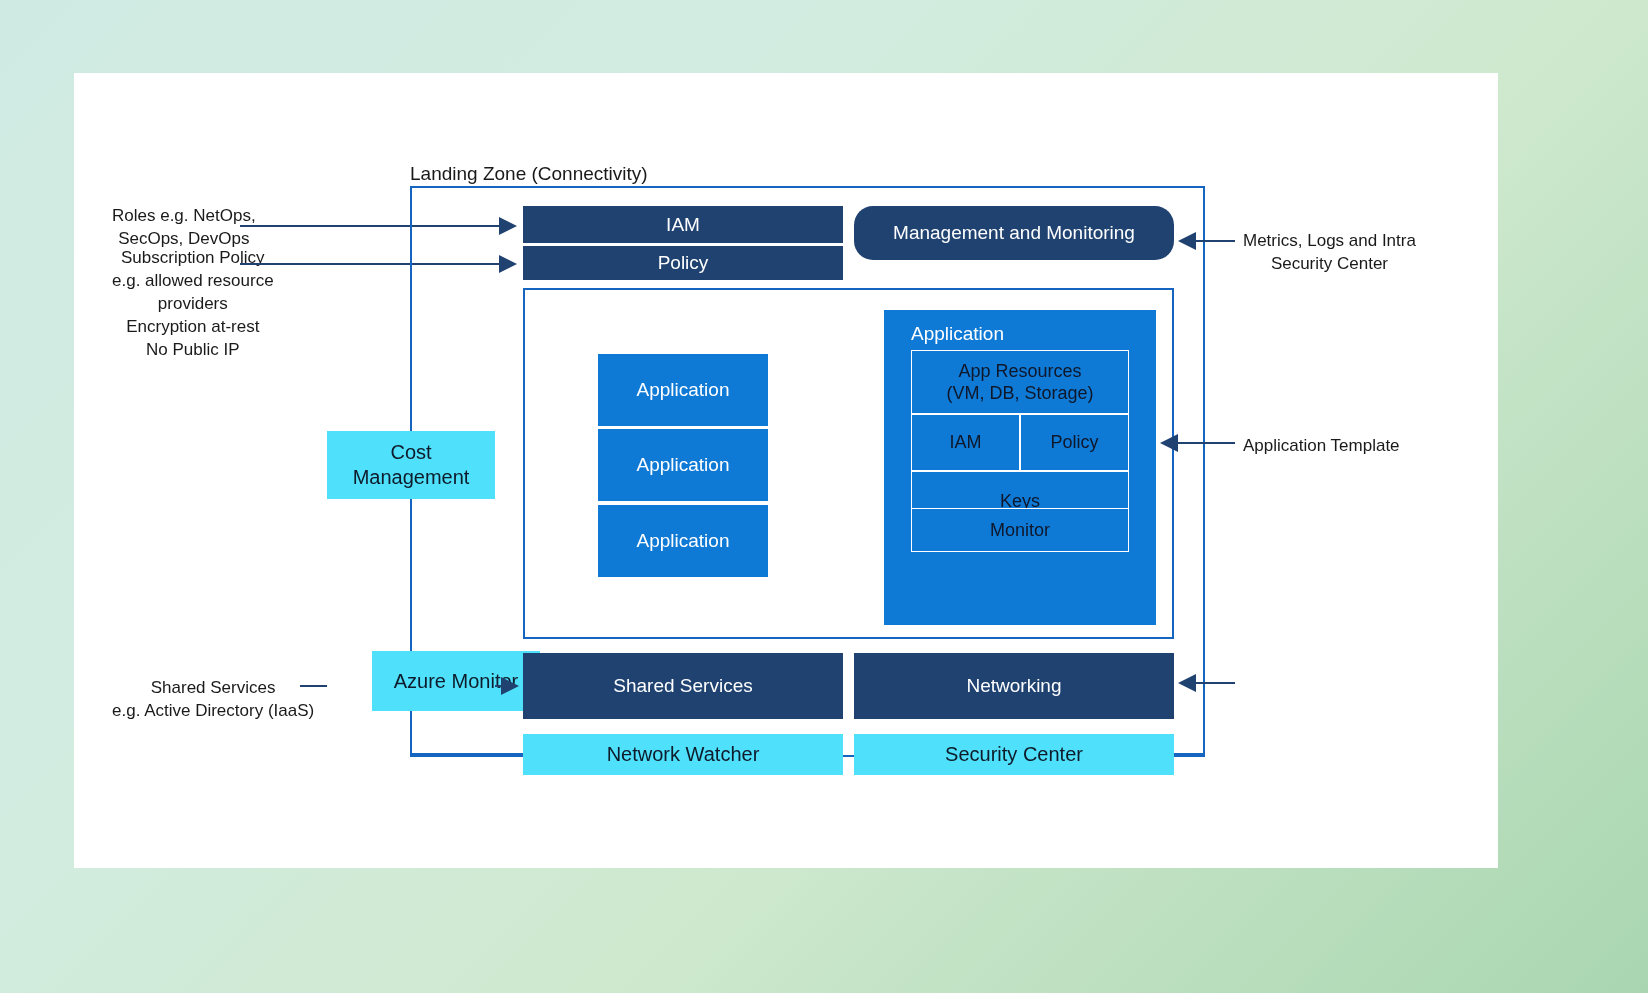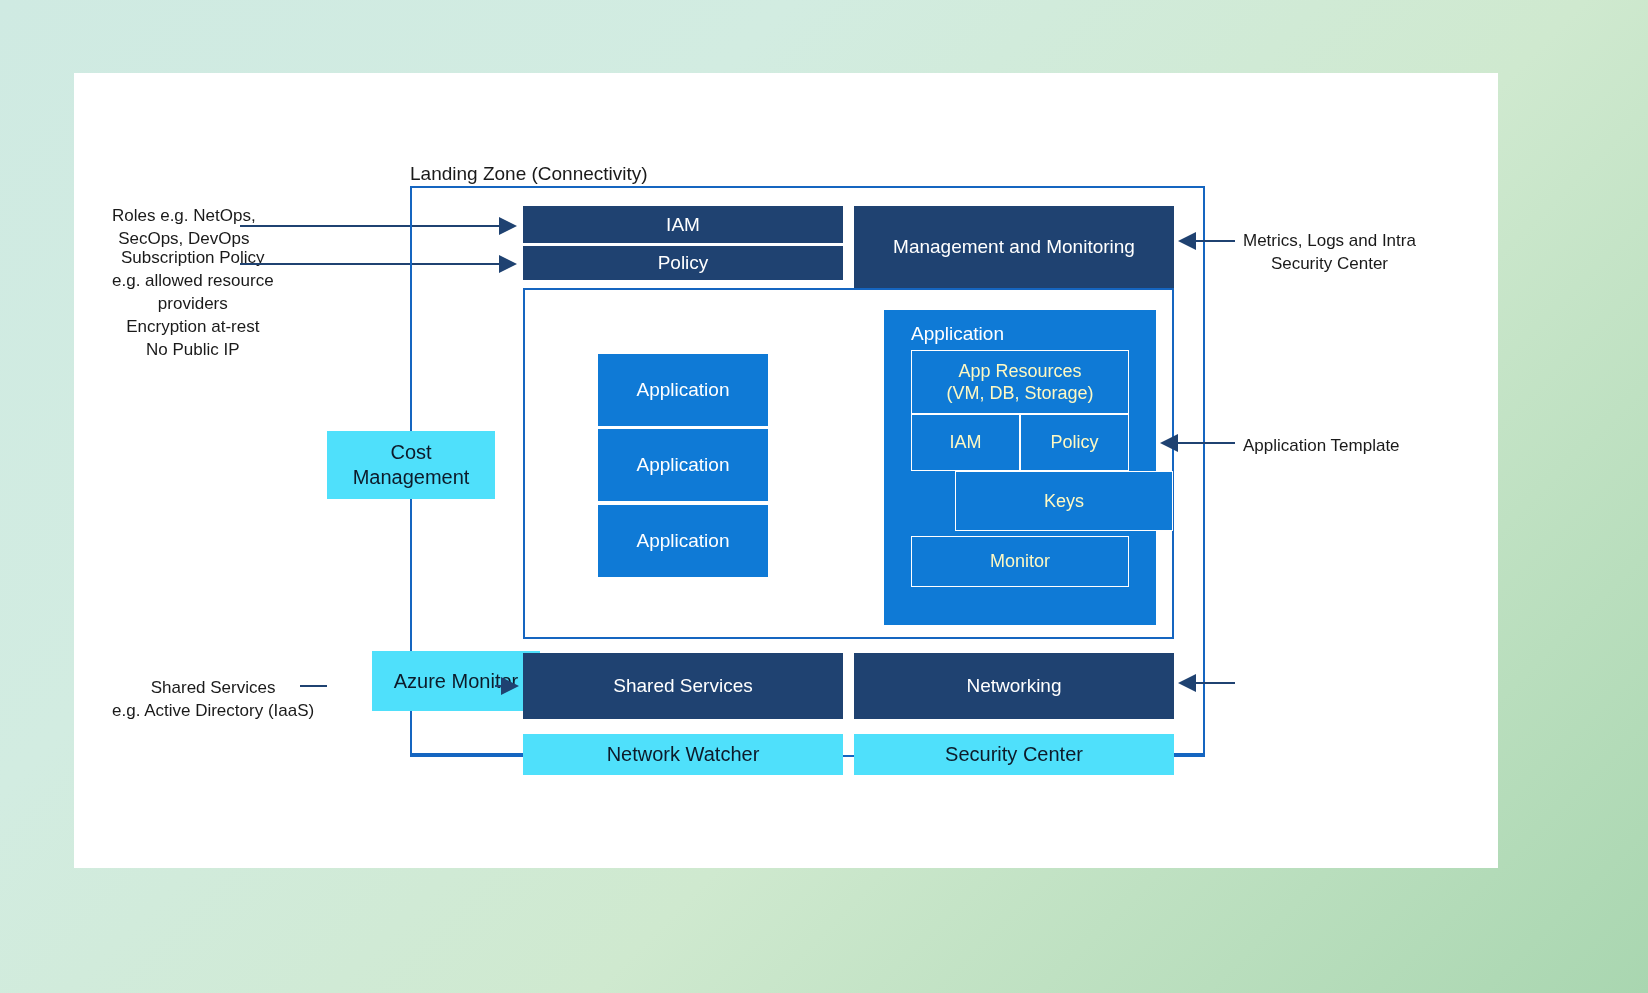--- a/index.html
+++ b/index.html
@@ -91,21 +91,21 @@
     background: transparent;
   }
   .app-tpl-inner {
     position: absolute;
     box-sizing: border-box;
     border: 1px solid #ffffff;
     display: flex;
     align-items: center;
     justify-content: center;
     text-align: center;
-    color: #fef9c3;
+    color: #0f172a;
     background: #0f7ad6;
     font-size: 18px;
     line-height: 1.25;
   }
   svg.overlay {
     position: absolute;
     left: 0;
     top: 0;
     width: 1648px;
     height: 993px;
@@ -119,35 +119,35 @@
   <div id="canvas"></div>
 
   <div id="lz-frame"></div>
 
   <div id="inner-frame"></div>
 
   <div class="title-label" style="left:410px; top:163px;">Landing  Zone (Connectivity)</div>
 
   <div class="node navy" style="left:523px; top:206px; width:320px; height:37px;">IAM</div>
   <div class="node navy" style="left:523px; top:246px; width:320px; height:34px;">Policy</div>
-  <div class="node navy" style="left:854px; top:206px; width:320px; height:82px;">Management and Monitoring</div>
+  <div class="node navy" style="left:854px; top:206px; width:320px; height:54px;border-radius:19px;">Management and Monitoring</div>
 
   <div class="node azure" style="left:598px; top:354px; width:170px; height:72px;">Application</div>
   <div class="node azure" style="left:598px; top:429px; width:170px; height:72px;">Application</div>
   <div class="node azure" style="left:598px; top:505px; width:170px; height:72px;">Application</div>
 
   <div class="node azure" style="left:884px; top:310px; width:272px; height:315px; display:block;">
     <div style="position:absolute; left:27px; top:12px; font-size:19px; color:#ffffff;">Application</div>
   </div>
   <div class="app-tpl-inner" style="left:911px; top:350px; width:218px; height:64px; white-space:pre-line;">App Resources
 (VM, DB, Storage)</div>
   <div class="app-tpl-inner" style="left:911px; top:414px; width:109px; height:57px;">IAM</div>
   <div class="app-tpl-inner" style="left:1020px; top:414px; width:109px; height:57px;">Policy</div>
-  <div class="app-tpl-inner" style="left:911px; top:471px; width:218px; height:60px;margin-left:44px;">Keys</div>
-  <div class="app-tpl-inner" style="left:911px; top:536px; width:218px; height:51px;">Monitor</div>
+  <div class="app-tpl-inner" style="left:911px; top:471px; width:218px; height:60px;">Keys</div>
+  <div class="app-tpl-inner" style="left:911px; top:508px; width:218px; height:44px;">Monitor</div>
 
   <div class="node cyan" style="left:327px; top:431px; width:168px; height:68px; white-space:pre-line;">Cost
 Management</div>
   <div class="node cyan" style="left:327px; top:651px; width:168px; height:60px;margin-left:45px;">Azure Monitor</div>
 
   <div class="node navy" style="left:523px; top:653px; width:320px; height:66px;">Shared Services</div>
   <div class="node cyan" style="left:523px; top:734px; width:320px; height:41px;">Network Watcher</div>
   <div class="node navy" style="left:854px; top:653px; width:320px; height:66px;">Networking</div>
   <div class="node cyan" style="left:854px; top:734px; width:320px; height:41px;">Security Center</div>
 

